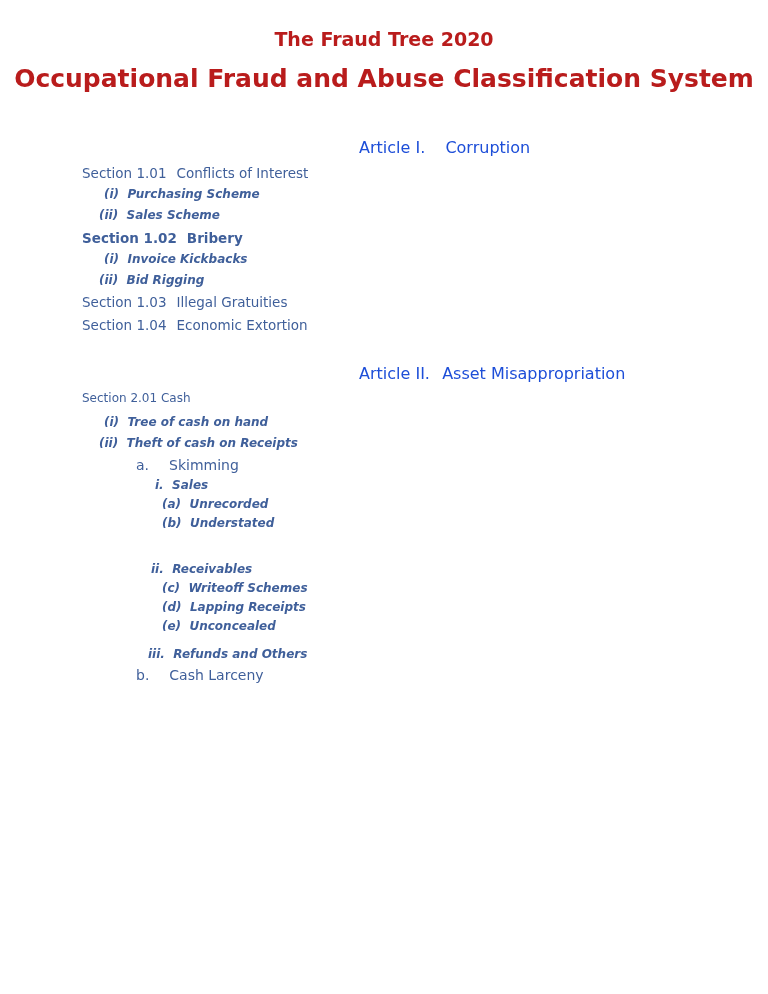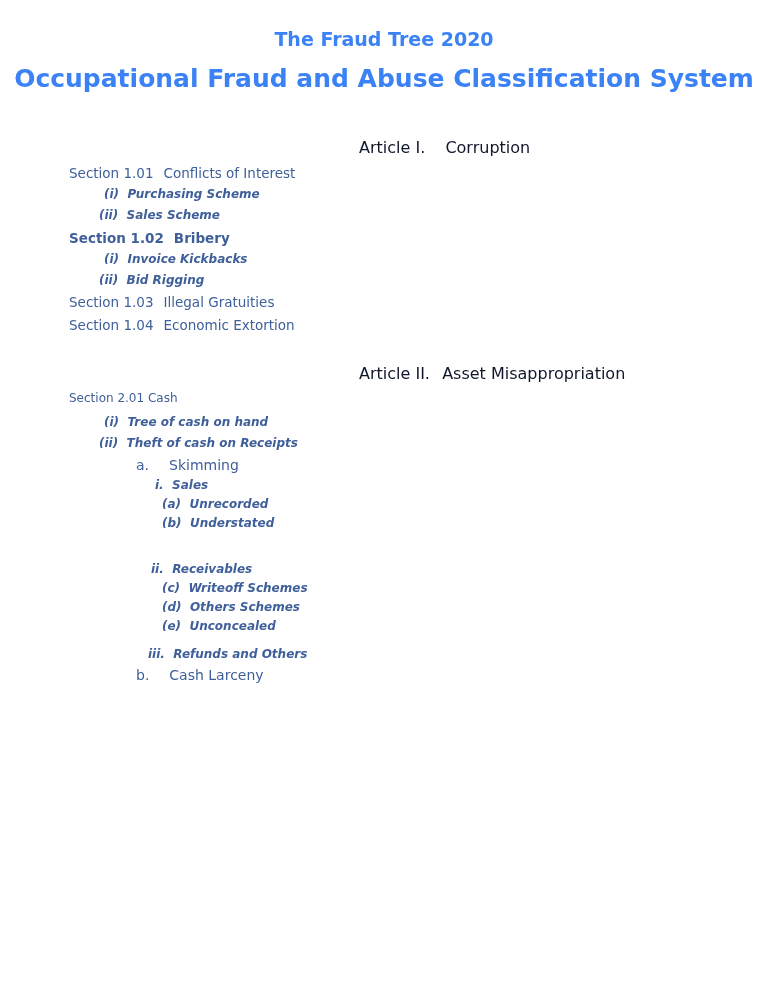--- a/index.html
+++ b/index.html
@@ -1,22 +1,22 @@
 <!DOCTYPE html>
 <html><head>
 <meta charset="utf-8">
 <style>
   html, body { margin:0; padding:0; background:#ffffff; }
   body { width:768px; height:994px; position:relative; overflow:hidden; font-family:"DejaVu Sans", sans-serif; }
-  .title { position:absolute; left:0; width:768px; text-align:center; color:#3b82f6; font-weight:bold; font-family:"DejaVu Sans", sans-serif; }
+  .title { position:absolute; left:0; width:768px; text-align:center; color:#b91c1c; font-weight:bold; font-family:"DejaVu Sans", sans-serif; }
   .t1 { top:28px; font-size:19px; }
   .t2 { top:64px; font-size:25px; }
   .abs { position:absolute; white-space:nowrap; color:#3f5f9a; font-family:"DejaVu Sans", sans-serif; }
-  .article { font-size:16px; color:#0f172a; }
-  .section { font-size:13.5px; }
+  .article { font-size:16px; color:#1d4ed8; }
+  .section { font-size:13.5px;margin-left:13px; }
   .sub { font-size:12px; font-style:italic;font-weight:bold; }
   .plain { font-size:14px; }
 </style>
 </head>
 <body>
 
 <div class="title t1">The Fraud Tree 2020</div>
 <div class="title t2">Occupational Fraud and Abuse Classification System</div>
 
 <div class="abs article" style="left:359px; top:138px;">
@@ -81,21 +81,21 @@
   <span>(b)</span>&nbsp;&nbsp;<span>Understated</span>
 </div>
 
 <div class="abs sub" style="left:151px; top:562px;">
   <span>ii.</span>&nbsp;&nbsp;<span>Receivables</span>
 </div>
 <div class="abs sub" style="left:162px; top:581px;">
   <span>(c)</span>&nbsp;&nbsp;<span>Writeoff Schemes</span>
 </div>
 <div class="abs sub" style="left:162px; top:600px;">
-  <span>(d)</span>&nbsp;&nbsp;<span>Others Schemes</span>
+  <span>(d)</span>&nbsp;&nbsp;<span>Lapping Receipts</span>
 </div>
 <div class="abs sub" style="left:162px; top:619px;">
   <span>(e)</span>&nbsp;&nbsp;<span>Unconcealed</span>
 </div>
 
 <div class="abs sub" style="left:148px; top:647px;">
   <span>iii.</span>&nbsp;&nbsp;<span>Refunds and Others</span>
 </div>
 <div class="abs plain" style="left:136px; top:667px;">
   <span>b.</span><span style="display:inline-block;width:20px"></span><span>Cash Larceny</span>

